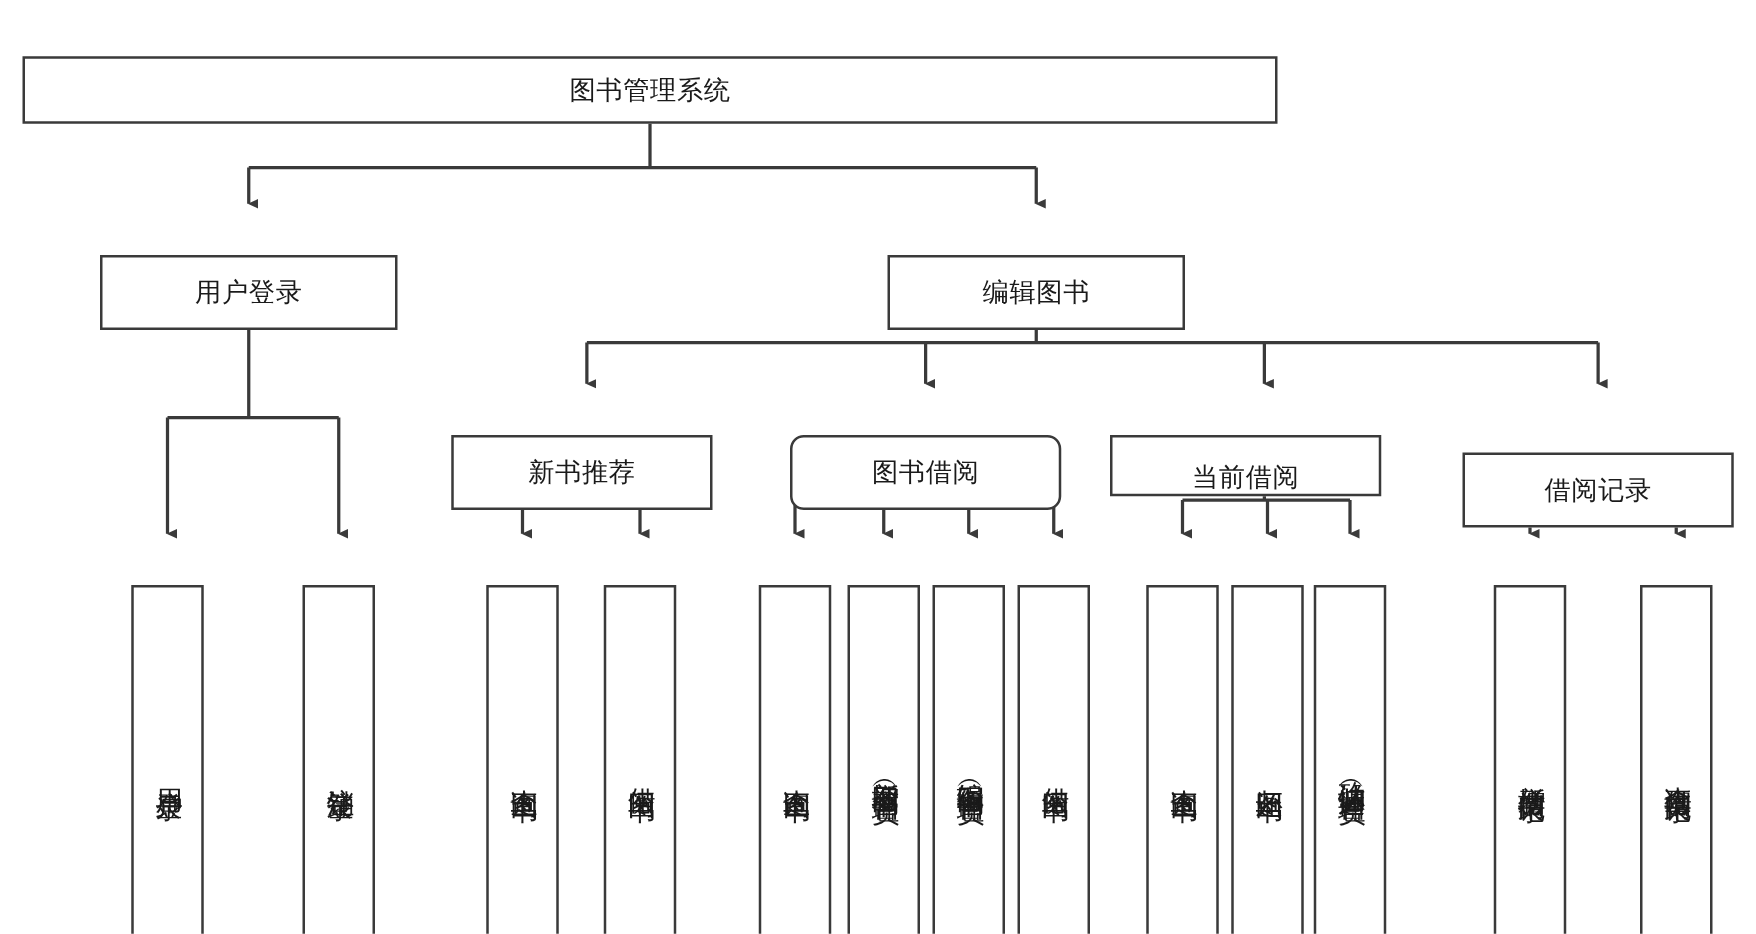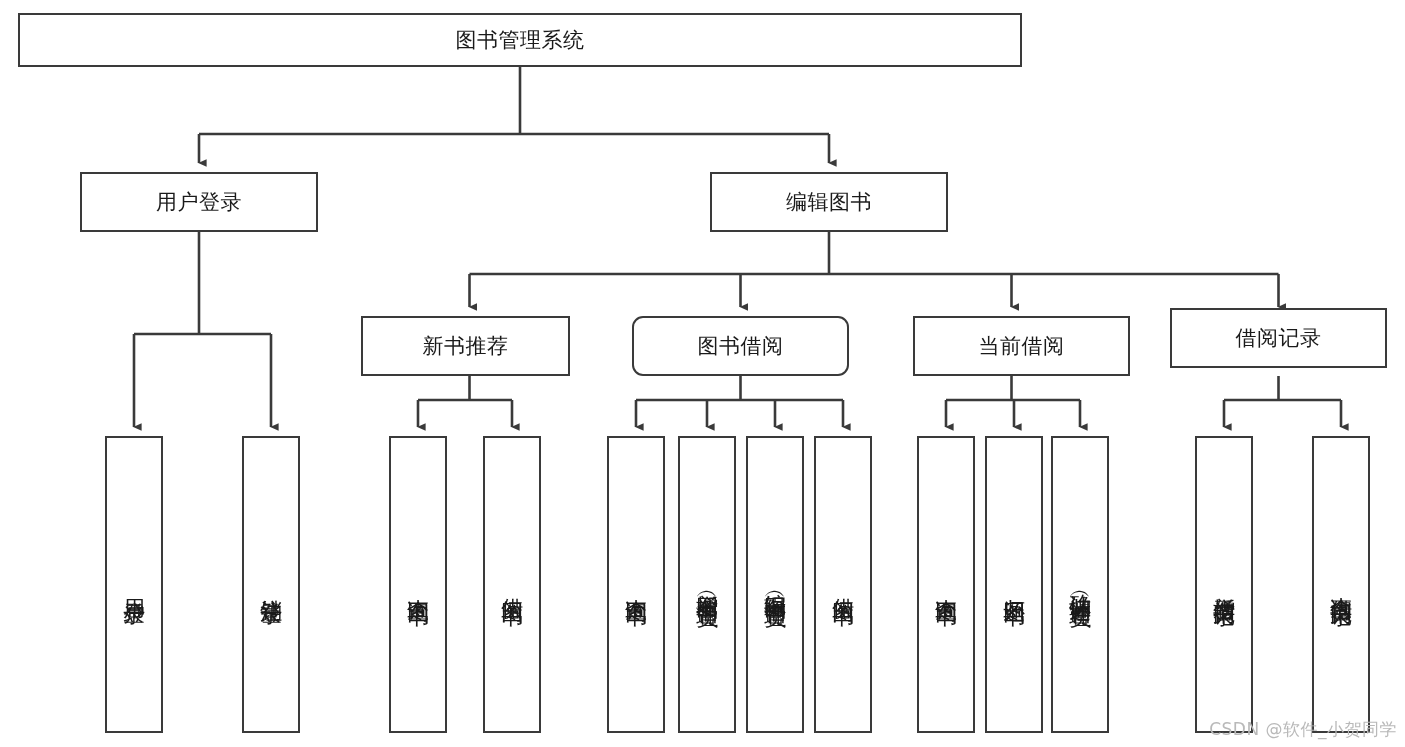--- a/index.html
+++ b/index.html
@@ -28,20 +28,21 @@
   }
   .node {
     position: absolute;
     box-sizing: border-box;
     background: #ffffff;
     border: 2px solid #3a3a3a;
     display: flex;
     align-items: center;
     justify-content: center;
     z-index: 3;
+    margin-top: 32px;
   }
   .node-label {
     color: #1a1a1a;
     text-align: center;
     line-height: 1.18;
     letter-spacing: 0.5px;
     white-space: nowrap;
   }
   .node.horizontal .node-label {
     font-size: 21px;
@@ -128,24 +129,24 @@
       </div>
       <div class="node horizontal" style="left: 710px; top: 172px; width: 238px; height: 60px;">
         <span class="node-label">编辑图书</span>
       </div>
       <div class="node horizontal" style="left: 361px; top: 316px; width: 209px; height: 60px;">
         <span class="node-label">新书推荐</span>
       </div>
       <div class="node horizontal" style="left: 632px; top: 316px; width: 217px; height: 60px; border-radius: 11px;">
         <span class="node-label">图书借阅</span>
       </div>
-      <div class="node horizontal" style="left: 913px; top: 316px; width: 217px; height: 60px;">
+      <div class="node horizontal" style="left: 888px; top: 316px; width: 217px; height: 49px; align-items: flex-end;">
         <span class="node-label">当前借阅</span>
       </div>
-      <div class="node horizontal" style="left: 1170px; top: 308px; width: 217px; height: 60px;">
+      <div class="node horizontal" style="left: 1170px; top: 330px; width: 217px; height: 60px;">
         <span class="node-label">借阅记录</span>
       </div>
       <div class="node vertical" style="left: 105px; top: 436px; width: 58px; height: 297px;">
         <span class="node-label">用户登录</span>
       </div>
       <div class="node vertical" style="left: 242px; top: 436px; width: 58px; height: 297px;">
         <span class="node-label">注销登录</span>
       </div>
       <div class="node vertical" style="left: 389px; top: 436px; width: 58px; height: 297px;">
         <span class="node-label">查询图书</span>
@@ -175,14 +176,13 @@
         <span class="node-label">确认归还（管理员）</span>
       </div>
       <div class="node vertical" style="left: 1195px; top: 436px; width: 58px; height: 297px;">
         <span class="node-label">新增借阅记录</span>
       </div>
       <div class="node vertical" style="left: 1312px; top: 436px; width: 58px; height: 297px;">
         <span class="node-label">查询借阅记录</span>
       </div>
     </div>
 
-  <div id="watermark">CSDN @软件_小贺同学</div>
 </div>
 
 </body></html>

